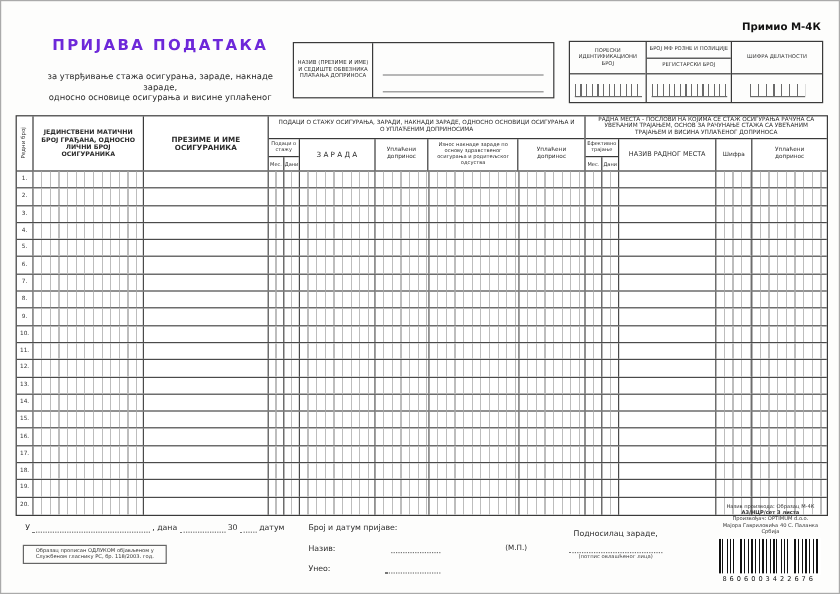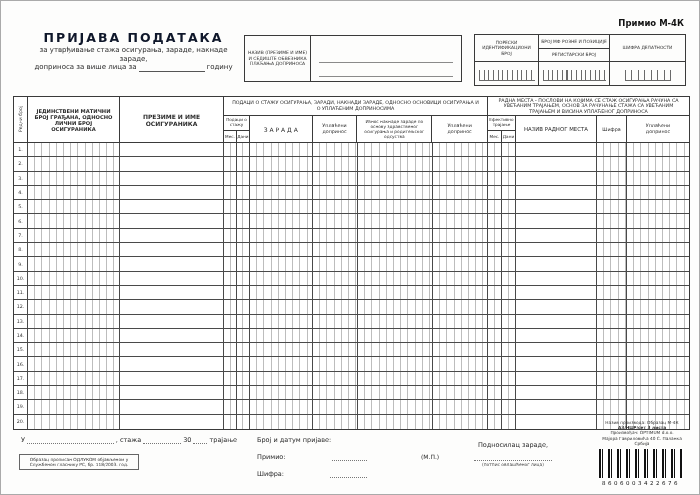--- a/index.html
+++ b/index.html
@@ -5,22 +5,22 @@
   * { margin:0; padding:0; box-sizing:border-box; }
   html,body { background:#e8e8e8; }
   body { font-family:"DejaVu Sans", sans-serif; color:#222; }
   .page {
     position:relative; width:700px; height:495px; background:#fdfdfc;
     border:1px solid #aaa; overflow:hidden;
   }
 
   
   .title-block { position:absolute; left:25px; top:29px; width:215px; text-align:center; }
-  .form-title { font-size:12.5px; font-weight:bold; letter-spacing:2px; color:#0f172a; }
-  .form-sub { font-size:7px; line-height:8.5px; color:#2a2a2a; margin-top:1px; }
+  .form-title { font-size:12.5px; font-weight:bold; letter-spacing:2px; color:#6d28d9; }
+  .form-sub { font-size:7px; line-height:8.5px; color:#2a2a2a; margin-top:15px; }
   .blank-inline { display:inline-block; width:66px; height:7px; border-bottom:1px solid #555; margin:0 2px; vertical-align:bottom; }
 
   .obveznik-box { position:absolute; left:243px; top:34px; width:218px; height:47px; border:1px solid #3a3a3a; display:flex; }
   .obveznik-label { width:66px; border-right:1px solid #3a3a3a; display:flex; align-items:center; justify-content:center; text-align:center; font-size:4.5px; line-height:5.5px; color:#333; padding:2px; }
   .obveznik-lines { position:relative; flex:1; }
   .writeline { position:absolute; left:8px; right:8px; height:0; border-bottom:1px solid #8a8a8a; }
   .wl1 { top:26px; } .wl2 { top:40px; }
 
   .form-code { position:absolute; right:15px; top:17px; font-size:8.5px; font-weight:bold; color:#111; }
 
@@ -104,21 +104,21 @@
 </style>
 </head>
 <body>
 
 <div class="page">
 
   <div class="title-block">
     <div class="form-title">ПРИЈАВА ПОДАТАКА</div>
     <div class="form-sub">
       <div>за утврђивање стажа осигурања, зараде, накнаде зараде,</div>
-      <div><span>доприноса за више лица за</span><span class="blank-inline"></span><span>годину</span></div>
+      <div>односно основице осигурања и висине уплаћеног</div>
     </div>
   </div>
 
   <div class="obveznik-box">
     <div class="obveznik-label">НАЗИВ (ПРЕЗИМЕ И ИМЕ) И СЕДИШТЕ ОБВЕЗНИКА ПЛАЋАЊА ДОПРИНОСА</div>
     <div class="obveznik-lines">
       <div class="writeline wl1"></div>
       <div class="writeline wl2"></div>
     </div>
   </div>
@@ -527,40 +527,40 @@
       <div class="c naziv"></div>
       <div class="c sifra comb"></div>
       <div class="c upl3 comb"></div>
     </div>
   </div>
   </div>
 
   <div class="f-left-line">
     <span>У</span>
     <div class="dots grow"></div>
-    <span>, стажа</span>
+    <span>, дана</span>
     <div class="dots d38"></div>
     <span>30</span>
     <div class="dots d14"></div>
-    <span>трајање</span>
+    <span>датум</span>
   </div>
 
   <div class="notebox">Образац прописан ОДЛУКОМ објављеном у Службеном гласнику РС, бр. 118/2003. год.</div>
 
   <div class="f-mid">
     <div class="f-mid-row">
       <span>Број и датум пријаве:</span>
       <div class="dots grow"></div>
     </div>
     <div class="f-mid-row">
-      <span>Примио:</span>
+      <span>Назив:</span>
       <div class="dots grow"></div>
     </div>
     <div class="f-mid-row">
-      <span>Шифра:</span>
+      <span>Унео:</span>
       <div class="dots grow"></div>
     </div>
   </div>
 
   <div class="f-mp">(М.П.)</div>
 
   <div class="f-right">
     <div class="sig-label">Подносилац зараде,</div>
     <div class="sig-line"></div>
     <div class="sig-caption">(потпис овлашћеног лица)</div>

